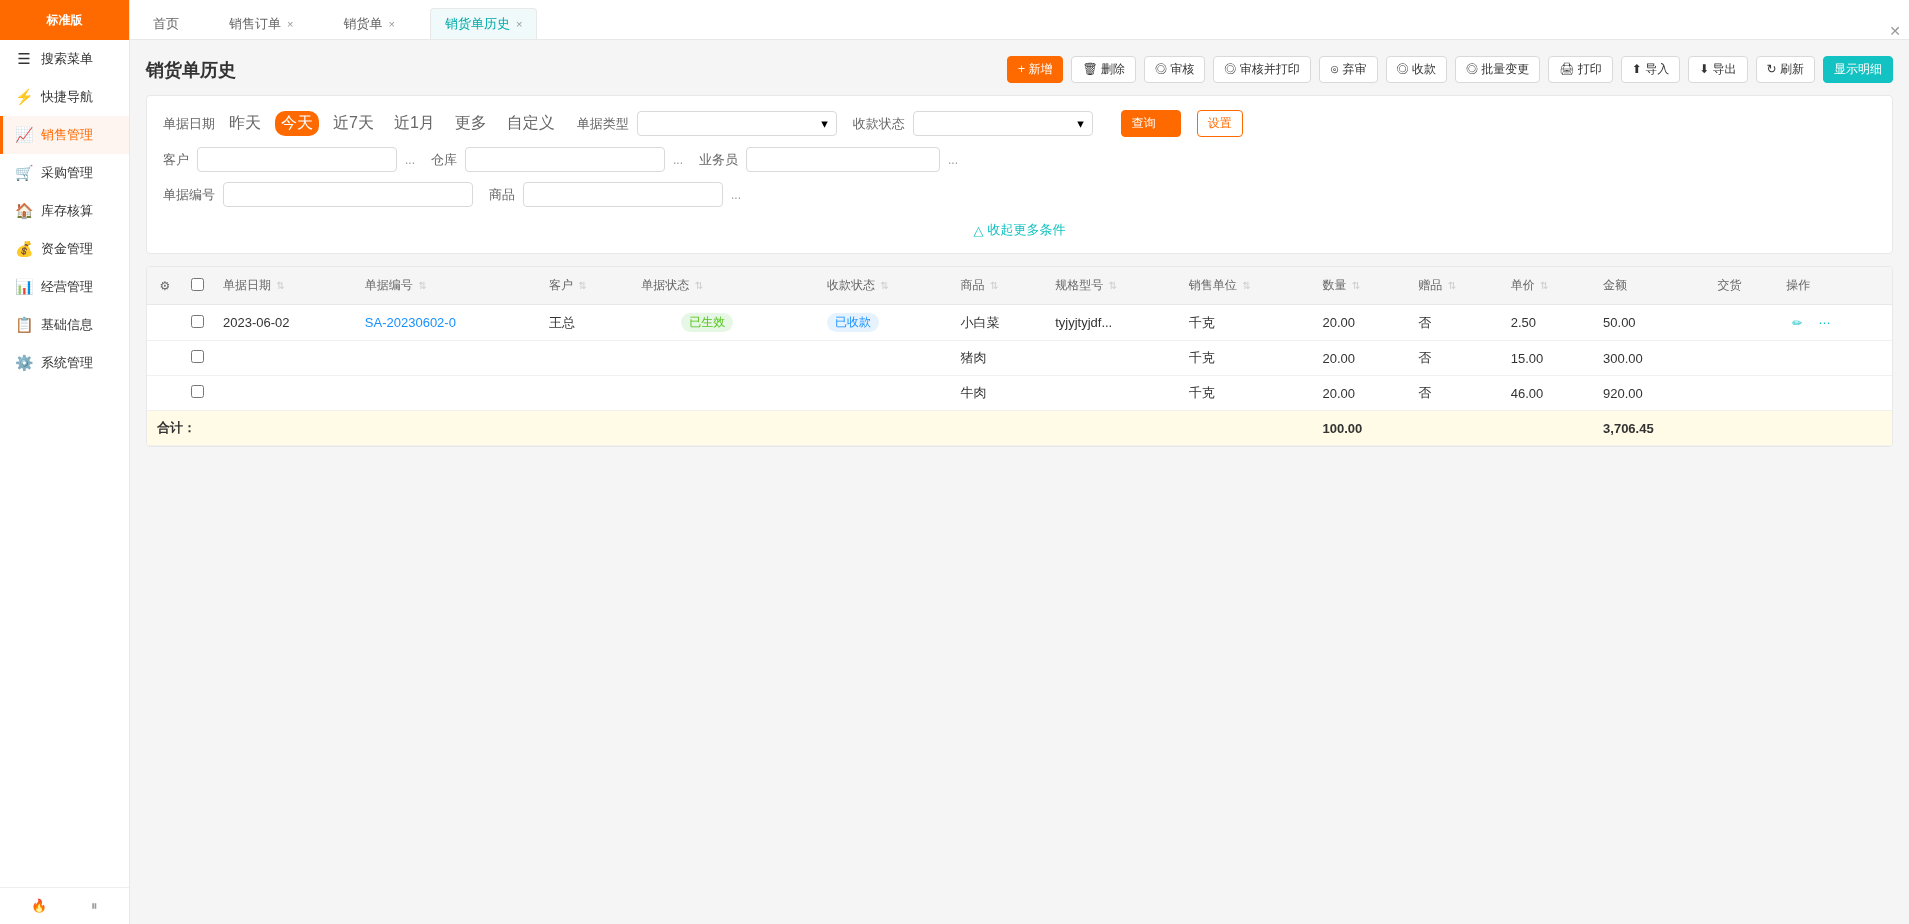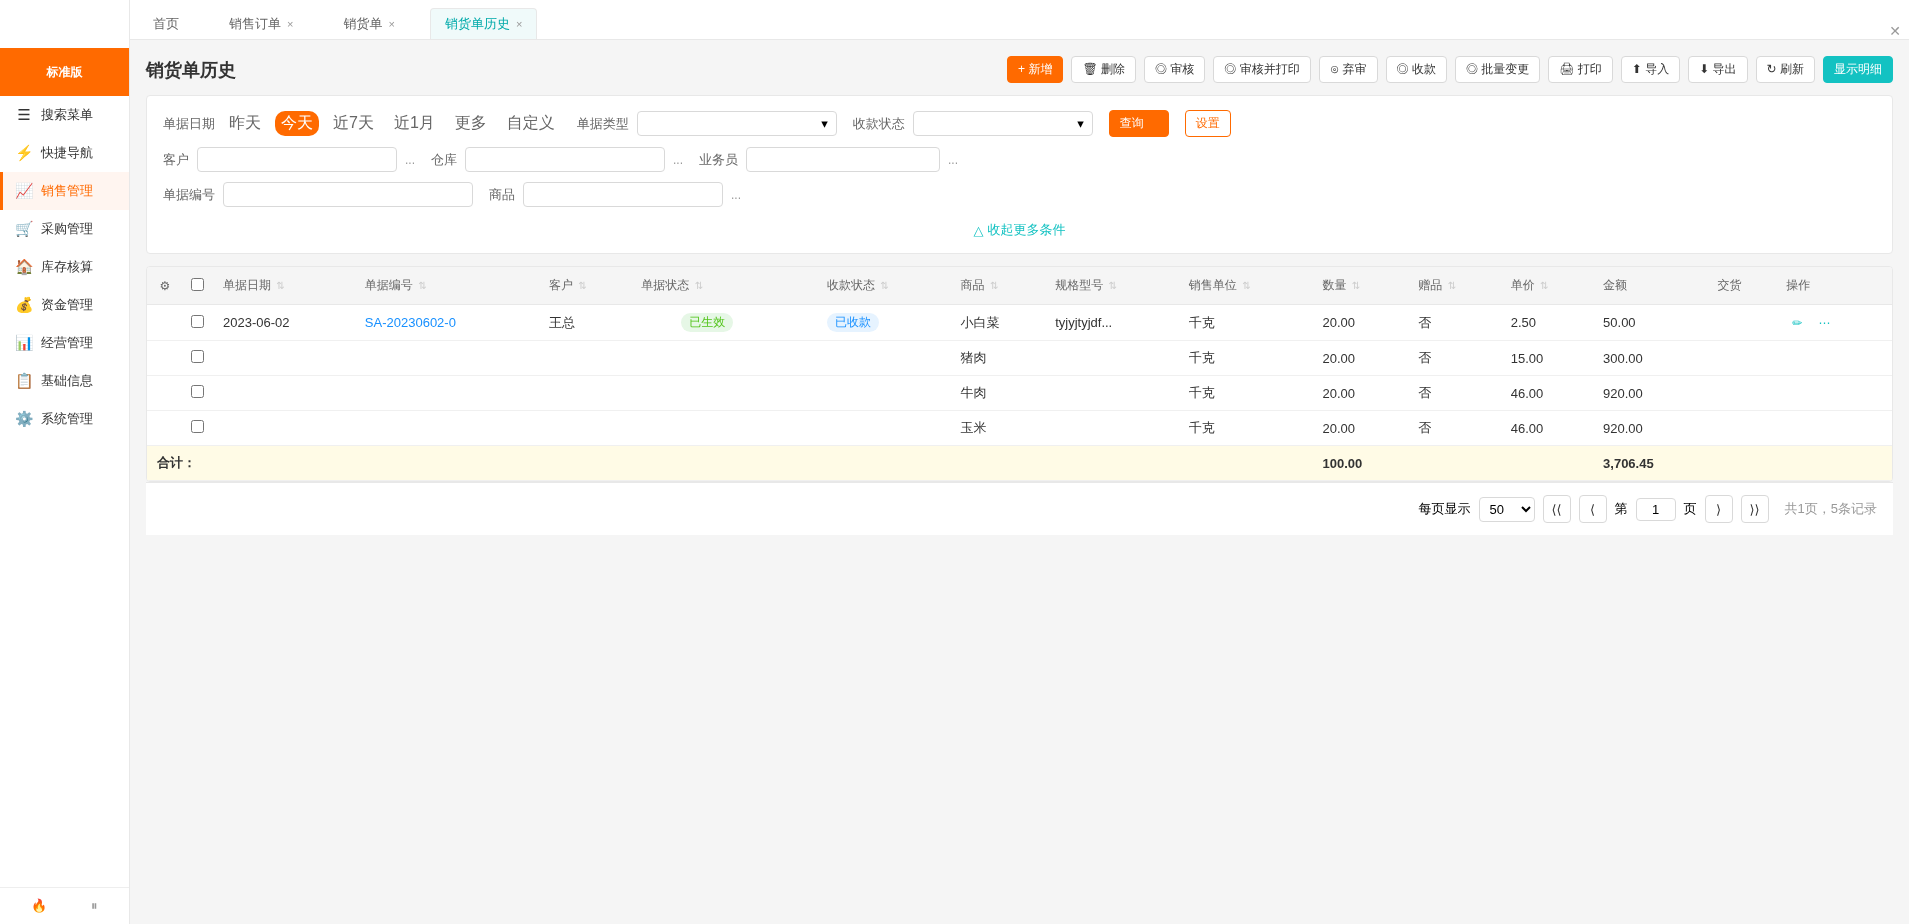--- a/index.html
+++ b/index.html
@@ -1,20 +1,20 @@
 <!DOCTYPE html>
 <html><head>
   <meta charset="utf-8">
   <style>
     * { box-sizing: border-box; margin: 0; padding: 0; font-family: 'Microsoft YaHei', Arial, sans-serif; font-size: 13px; }
     body { display: flex; height: 924px; overflow: hidden; background: #f5f5f5; }
 
     
     .sidebar { width: 130px; background: #fff; border-right: 1px solid #e8e8e8; display: flex; flex-direction: column; height: 100%; }
-    .sidebar-logo { height: 48px; background: #ff6a00; display: flex; align-items: center; justify-content: center; color: #fff; font-size: 12px; font-weight: bold; margin-top: 48px; }
+    .sidebar-logo { height: 40px; background: #ff6a00; display: flex; align-items: center; justify-content: center; color: #fff; font-size: 12px; font-weight: bold; }
     .sidebar-item { display: flex; align-items: center; padding: 10px 12px; cursor: pointer; color: #333; gap: 8px; border-left: 3px solid transparent; }
     .sidebar-item.active { color: #ff6a00; border-left-color: #ff6a00; background: #fff5f0; }
     .sidebar-item .icon { font-size: 15px; width: 18px; text-align: center; }
     .sidebar-bottom { margin-top: auto; padding: 10px; border-top: 1px solid #eee; display: flex; justify-content: space-around; }
 
     
     .main { flex: 1; display: flex; flex-direction: column; overflow: hidden; }
 
     
     .tabs-bar { display: flex; align-items: flex-end; background: #fff; border-bottom: 1px solid #e8e8e8; height: 40px; padding: 0 8px; gap: 20px; }
@@ -177,21 +177,21 @@
             <span>▾</span>
           </div>
         </div>
         <div class="filter-item">
           <span class="filter-label">收款状态</span>
           <div class="filter-select" style="min-width:180px;">
             <span></span>
             <span>▾</span>
           </div>
         </div>
-        <button class="toolbar-btn primary" style="min-width:60px;">查询</button>
+        <button class="toolbar-btn primary" style="min-width:60px;margin-left:12px;">查询</button>
         <button class="toolbar-btn" style="border-color:#ff6a00;color:#ff6a00;">设置</button>
       </div>
       <div class="filter-row">
         <div class="filter-item">
           <span class="filter-label">客户</span>
           <input class="filter-input" style="min-width: 200px;">
           <span class="filter-ellipsis">...</span>
         </div>
         <div class="filter-item">
           <span class="filter-label">仓库</span>
@@ -296,63 +296,29 @@
     <td>牛肉</td>
     <td></td>
     <td>千克</td>
     <td>20.00</td>
     <td>否</td>
     <td>46.00</td>
     <td>920.00</td>
     <td></td>
     <td></td>
   </tr>
-            <tr>
-    <td></td>
-    <td><input type="checkbox" style=""></td>
-    <td></td>
-    <td style="color:#1890ff;cursor:pointer;"></td>
-    <td></td>
-    <td></td>
-    <td></td>
-    <td>玉米</td>
-    <td></td>
-    <td>千克</td>
-    <td>20.00</td>
-    <td>否</td>
-    <td>46.00</td>
-    <td>920.00</td>
-    <td></td>
-    <td></td>
-  </tr>
           </tbody>
         <tfoot>
           <tr class="summary-row">
             <td colspan="3" style="padding-left:10px;font-weight:bold;">合计：</td>
             <td colspan="7"></td>
             <td style="font-weight:bold;">100.00</td>
             <td></td>
             <td></td>
             <td style="font-weight:bold;">3,706.45</td>
             <td colspan="2"></td>
           </tr>
         </tfoot>
       </table>
     </div>
 
-    <div class="pagination">
-      <span>每页显示</span>
-      <select class="page-select">
-        <option>50</option>
-        <option>100</option>
-        <option>200</option>
-      </select>
-      <button class="page-btn">⟨⟨</button>
-      <button class="page-btn">⟨</button>
-      <span>第</span>
-      <input class="page-input" value="1" style="">
-      <span>页</span>
-      <button class="page-btn">⟩</button>
-      <button class="page-btn">⟩⟩</button>
-      <span style="color:#999;margin-left:8px;">共1页，5条记录</span>
-    </div>
   </div>
 </div>
 
 </body></html>

